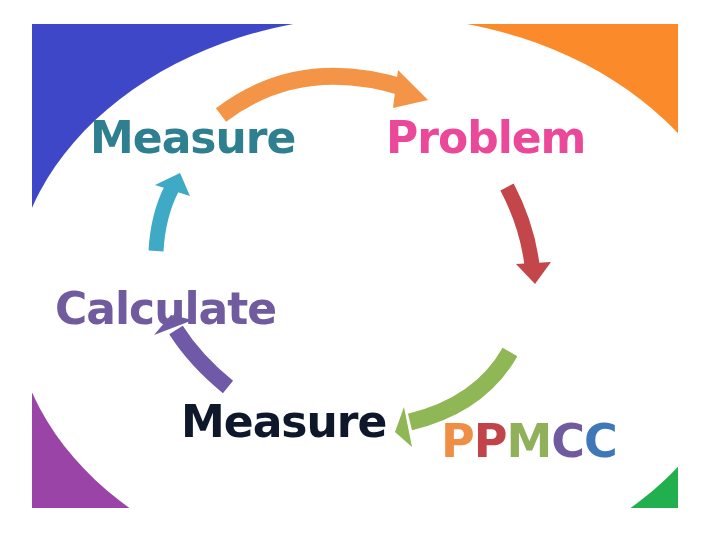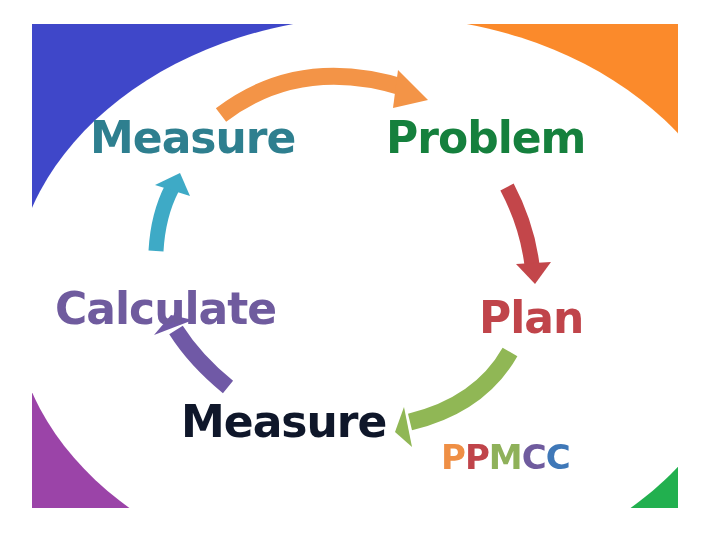--- a/index.html
+++ b/index.html
@@ -6,21 +6,21 @@
     body { width: 720px; height: 540px; position: relative; overflow: hidden;
            font-family: "DejaVu Sans", sans-serif; }
     #stage { position: absolute; left: 0; top: 0; width: 720px; height: 540px; }
     .label { position: absolute; font-family: "DejaVu Sans", sans-serif; font-weight: bold;
              white-space: nowrap; line-height: 1; letter-spacing: -1px; }
     #lbl-conclude { left: 90px; top: 116px; font-size: 44px; }
     #lbl-problem  { left: 386px; top: 116px; font-size: 44px; }
     #lbl-plan     { left: 479px; top: 296px; font-size: 44px; }
     #lbl-calculate{ left: 55px; top: 258px; font-size: 44px; margin-top: 29px; }
     #lbl-measure  { left: 181px; top: 400px; font-size: 44px; }
-    #ppmcc { position: absolute; left: 441px; top: 440px; font-size: 34px; font-weight: bold;
+    #ppmcc { position: absolute; left: 441px; top: 418px; font-size: 46px; font-weight: bold;
              font-family: "DejaVu Sans", sans-serif; line-height: 1; letter-spacing: -1px; white-space: nowrap; }
   </style>
 </head>
 <body>
 
 <div id="stage">
   <svg width="720" height="540" viewBox="0 0 720 540" xmlns="http://www.w3.org/2000/svg">
     <defs>
       <clipPath id="frameClip">
         <rect x="32" y="24" width="646" height="484"></rect>
@@ -54,21 +54,20 @@
       <polygon id="arr-4-head" points="154,335 171,315 193,320" fill="#7059a6"></polygon>
     </g>
 
     <g>
       <path id="arr-5" d="M156,251 Q158,215 172,188" fill="none" stroke="#3eaac6" stroke-width="15"></path>
       <polygon id="arr-5-head" points="155,185 180,173 190,196" fill="#3eaac6"></polygon>
     </g>
   </svg>
 
   <div class="label" id="lbl-conclude" style="color:#2e7f8f">Measure</div>
-  <div class="label" id="lbl-problem" style="color:#15803d">Problem</div>
-  <div class="label" id="lbl-plan" style="color:#c0444a">Plan</div>
+  <div class="label" id="lbl-problem" style="color:#ec4899">Problem</div>
   <div class="label" id="lbl-calculate" style="color:#6f5b9e">Calculate</div>
   <div class="label" id="lbl-measure" style="color:#0f172a">Measure</div>
 
   <div id="ppmcc">
     <span style="color:#ef8f45">P</span><span style="color:#c0444a">P</span><span style="color:#8fb15a">M</span><span style="color:#6f5b9e">C</span><span style="color:#3f78b8">C</span>
   </div>
 </div>
 
 </body></html>

